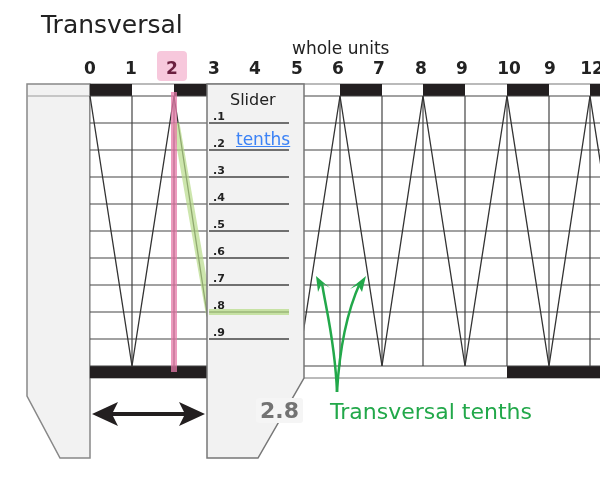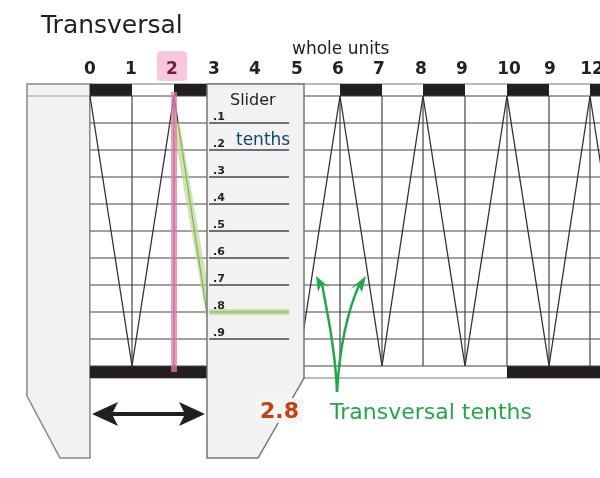--- a/index.html
+++ b/index.html
@@ -3,23 +3,23 @@
   <meta charset="utf-8">
   <style>
     html, body { margin:0; padding:0; background:#ffffff; }
     body { width:600px; height:478px; position:relative; overflow:hidden; font-family:"DejaVu Sans", sans-serif; }
     .title { position:absolute; left:41px; top:10px; font-size:25px; color:#222; }
     .units-label { position:absolute; left:292px; top:38px; font-size:17px; color:#222; }
     .tick-label { position:absolute; top:58px; font-size:17px; font-weight:bold; color:#222; transform:translateX(-50%); }
     .tick-highlight { position:absolute; left:157px; top:51px; width:30px; height:30px; background:#f7c8dc; border-radius:4px; }
     svg { position:absolute; left:0; top:0; }
     .slider-title { position:absolute; left:230px; top:90px; font-size:16px; font-weight:normal; color:#222; }
-    .tenths { position:absolute; left:236px; top:129px; font-size:17px; color:#0c4a6e; }
+    .tenths { position:absolute; left:236px; top:129px; font-size:17px; color:#3b82f6;text-decoration:underline; }
     .tenth-label { position:absolute; left:213px; font-size:11px; font-weight:bold; color:#222; }
-    .reading { position:absolute; left:256px; top:398px; padding:0 4px; font-size:22px; font-weight:bold; color:#c2410c; background:#f5f5f5; border-radius:3px;text-align:center; }
+    .reading { position:absolute; left:256px; top:398px; padding:0 4px; font-size:22px; font-weight:bold; color:#737373; background:#f5f5f5; border-radius:3px;text-align:center; }
     .callout { position:absolute; left:330px; top:399px; font-size:22px; color:#22a84a; }
   </style>
 </head>
 <body>
 
 <div class="title">Transversal</div>
 <div class="units-label">whole units</div>
 
 <div class="tick-highlight"></div>
 <div class="tick-label" style="left:90px">0</div>

